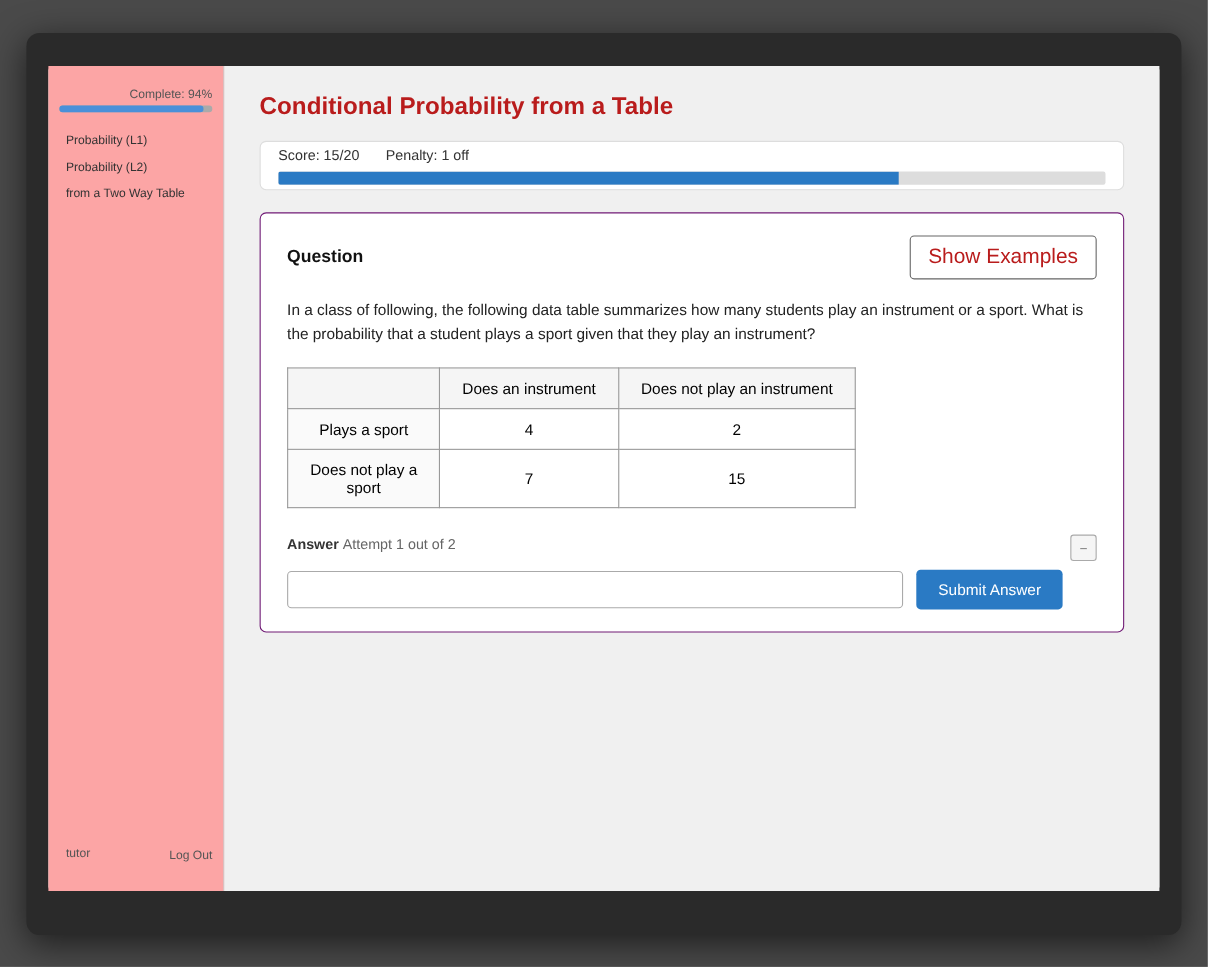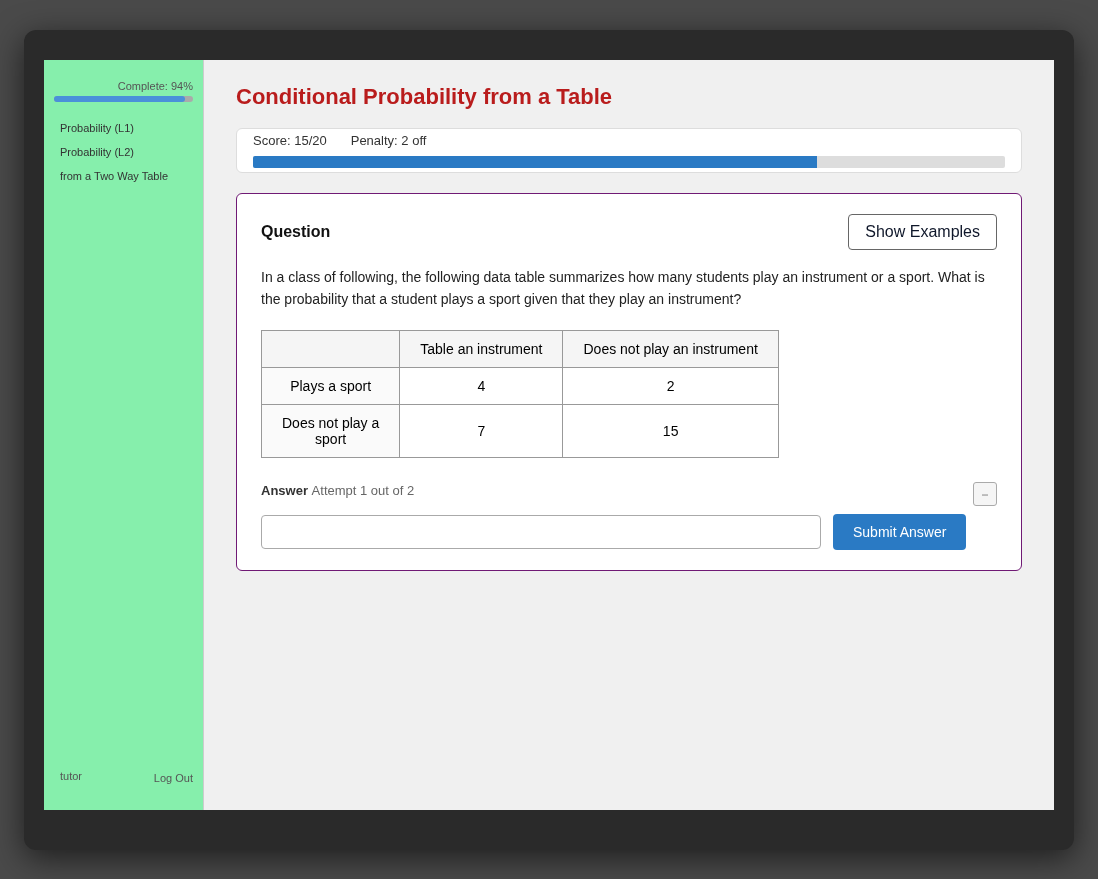--- a/index.html
+++ b/index.html
@@ -26,21 +26,21 @@
 
     .monitor-inner {
       background: #e8e8e8;
       border-radius: 4px;
       display: flex;
       min-height: 750px;
     }
 
     .sidebar {
       width: 160px;
-      background: #86efac;
+      background: #fca5a5;
       padding: 20px 10px;
       flex-shrink: 0;
       border-right: 1px solid #ccc;
     }
 
     .sidebar-complete {
       font-size: 11px;
       color: #555;
       text-align: right;
       margin-bottom: 4px;
@@ -157,22 +157,22 @@
     .question-label {
       font-size: 16px;
       font-weight: bold;
       color: #111;
     }
 
     .show-examples-btn {
       border: 1px solid #666;
       background: #fff;
       padding: 8px 16px;
-      font-size: 16px;
-      color: #0f172a;
+      font-size: 19px;
+      color: #b91c1c;
       border-radius: 4px;
       cursor: pointer;
     }
 
     .question-text {
       font-size: 14px;
       color: #222;
       line-height: 1.6;
       margin-bottom: 20px;
     }
@@ -284,21 +284,21 @@
         </div>
       </div>
     </div>
 
     <div class="main-content">
       <div class="page-title">Conditional Probability from a Table</div>
 
       <div class="score-bar-container">
         <div class="score-info">
           <span>Score: 15/20</span>
-          <span>Penalty: 2 off</span>
+          <span>Penalty: 1 off</span>
         </div>
         <div class="progress-track">
           <div class="progress-segments">
             <div class="progress-filled" style="width:75%;"></div>
           </div>
         </div>
       </div>
 
       <div class="question-section">
         <div class="question-header">
@@ -306,21 +306,21 @@
           <button class="show-examples-btn">Show Examples</button>
         </div>
 
         <p class="question-text">In a class of following, the following data table summarizes how many students play an instrument or a sport. What is the probability that a student plays a sport given that they play an instrument?</p>
 
         <table class="data-table">
           <thead>
             <tr>
               <th class="corner-cell"></th>
               <th>
-                <span>Table an instrument</span>
+                <span>Does an instrument</span>
               </th>
               <th>
                 <span>Does not play an instrument</span>
               </th>
             </tr>
           </thead>
           <tbody>
             <tr>
               <td>Plays a sport</td>
               <td>4</td>

